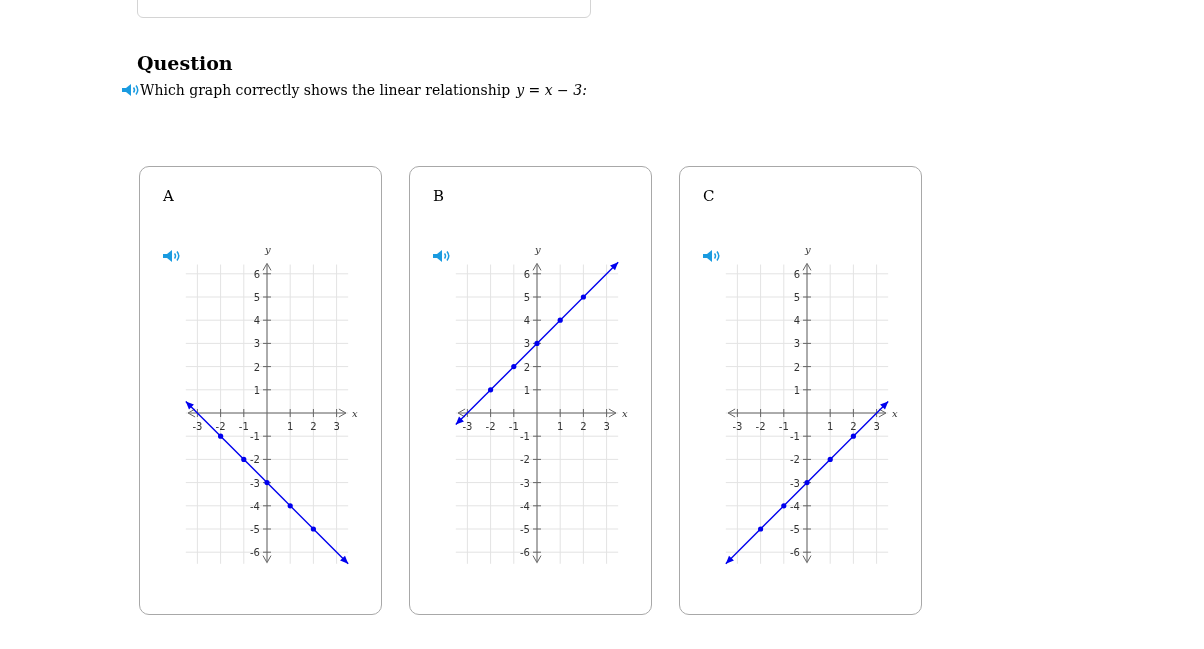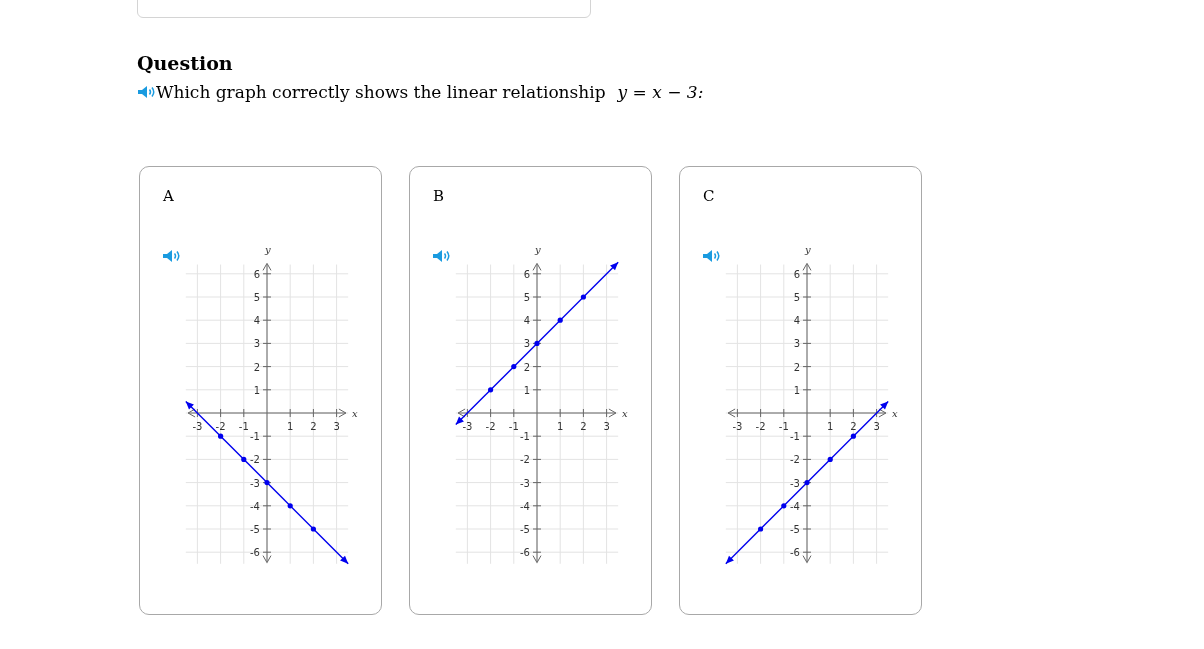--- a/index.html
+++ b/index.html
@@ -1,21 +1,21 @@
 <!DOCTYPE html>
 <html><head>
 <meta charset="utf-8">
 <style>
   html, body { margin:0; padding:0; background:#ffffff; }
   body { width:1204px; height:649px; position:relative; overflow:hidden; font-family:"DejaVu Serif", serif; color:#000; }
   .prev-box { position:absolute; left:137px; top:-10px; width:452px; height:26px; border:1px solid #d4d4d4; border-radius:6px; background:#fff; }
   .q-title { position:absolute; left:137px; top:52px; font-weight:bold; font-size:19px; font-family:"DejaVu Serif", serif; }
-  .q-text { position:absolute; left:137px; top:82px; font-size:17px; display:flex; align-items:center; white-space:nowrap; }
+  .q-text { position:absolute; left:121px; top:82px; font-size:14px; display:flex; align-items:center; white-space:nowrap; }
   .speaker { display:inline-block; width:19px; height:14px; vertical-align:middle; }
-  .math { font-style:italic; font-family:"DejaVu Serif", serif; margin-left:12px; }
+  .math { font-style:italic; font-family:"DejaVu Serif", serif; margin-left:6px; }
   .card { position:absolute; top:166px; width:243px; height:449px; border:1px solid #a8a8a8; border-radius:10px; background:#fff; box-sizing:border-box; }
   .card-label { position:absolute; left:23px; top:20px; font-size:15px; font-family:"DejaVu Serif", serif; }
   .card-speaker { position:absolute; left:22px; top:82px; }
   .graph { position:absolute; left:0; top:0; }
   .tick-label { font-family:"DejaVu Sans", sans-serif; font-size:10px; fill:#333; }
   .axis-name { font-family:"DejaVu Serif", serif; font-style:italic; font-size:10px; fill:#333; }
 </style>
 </head>
 <body>
 

